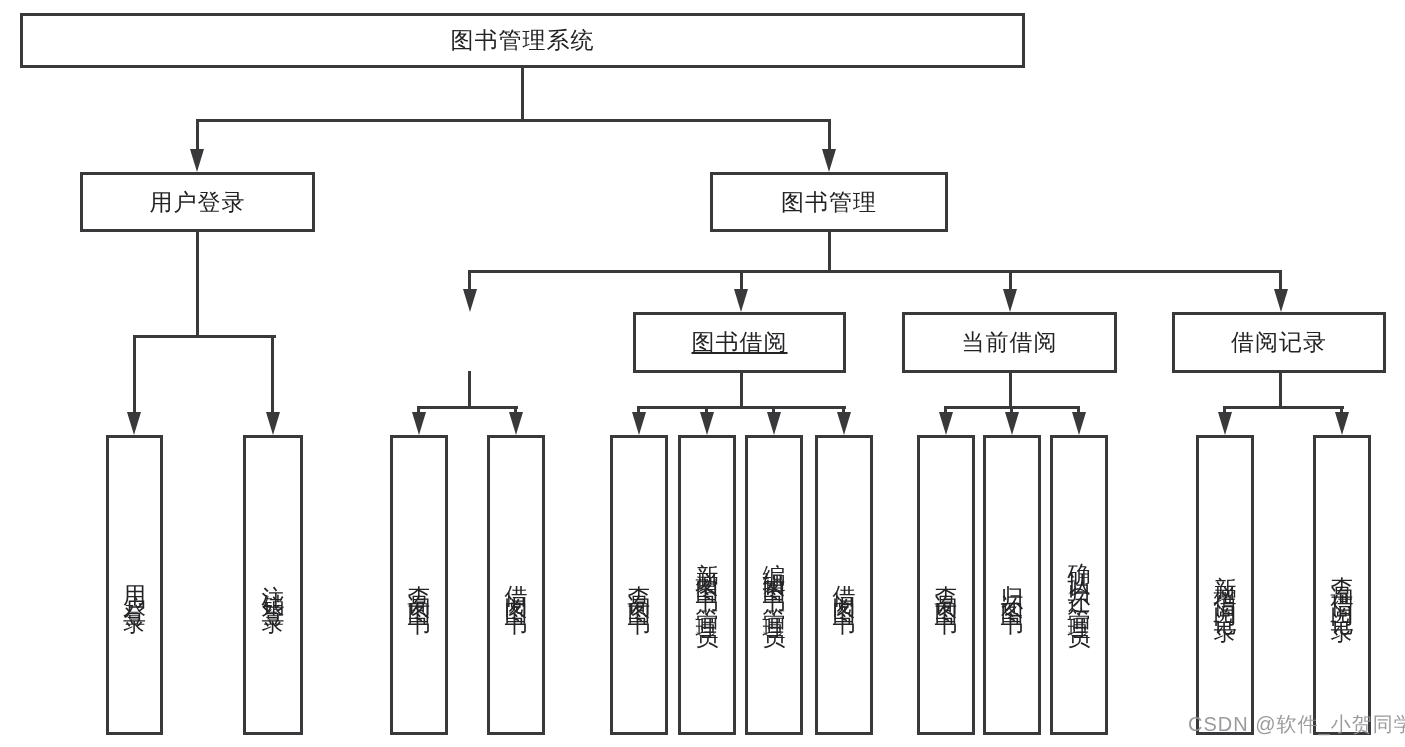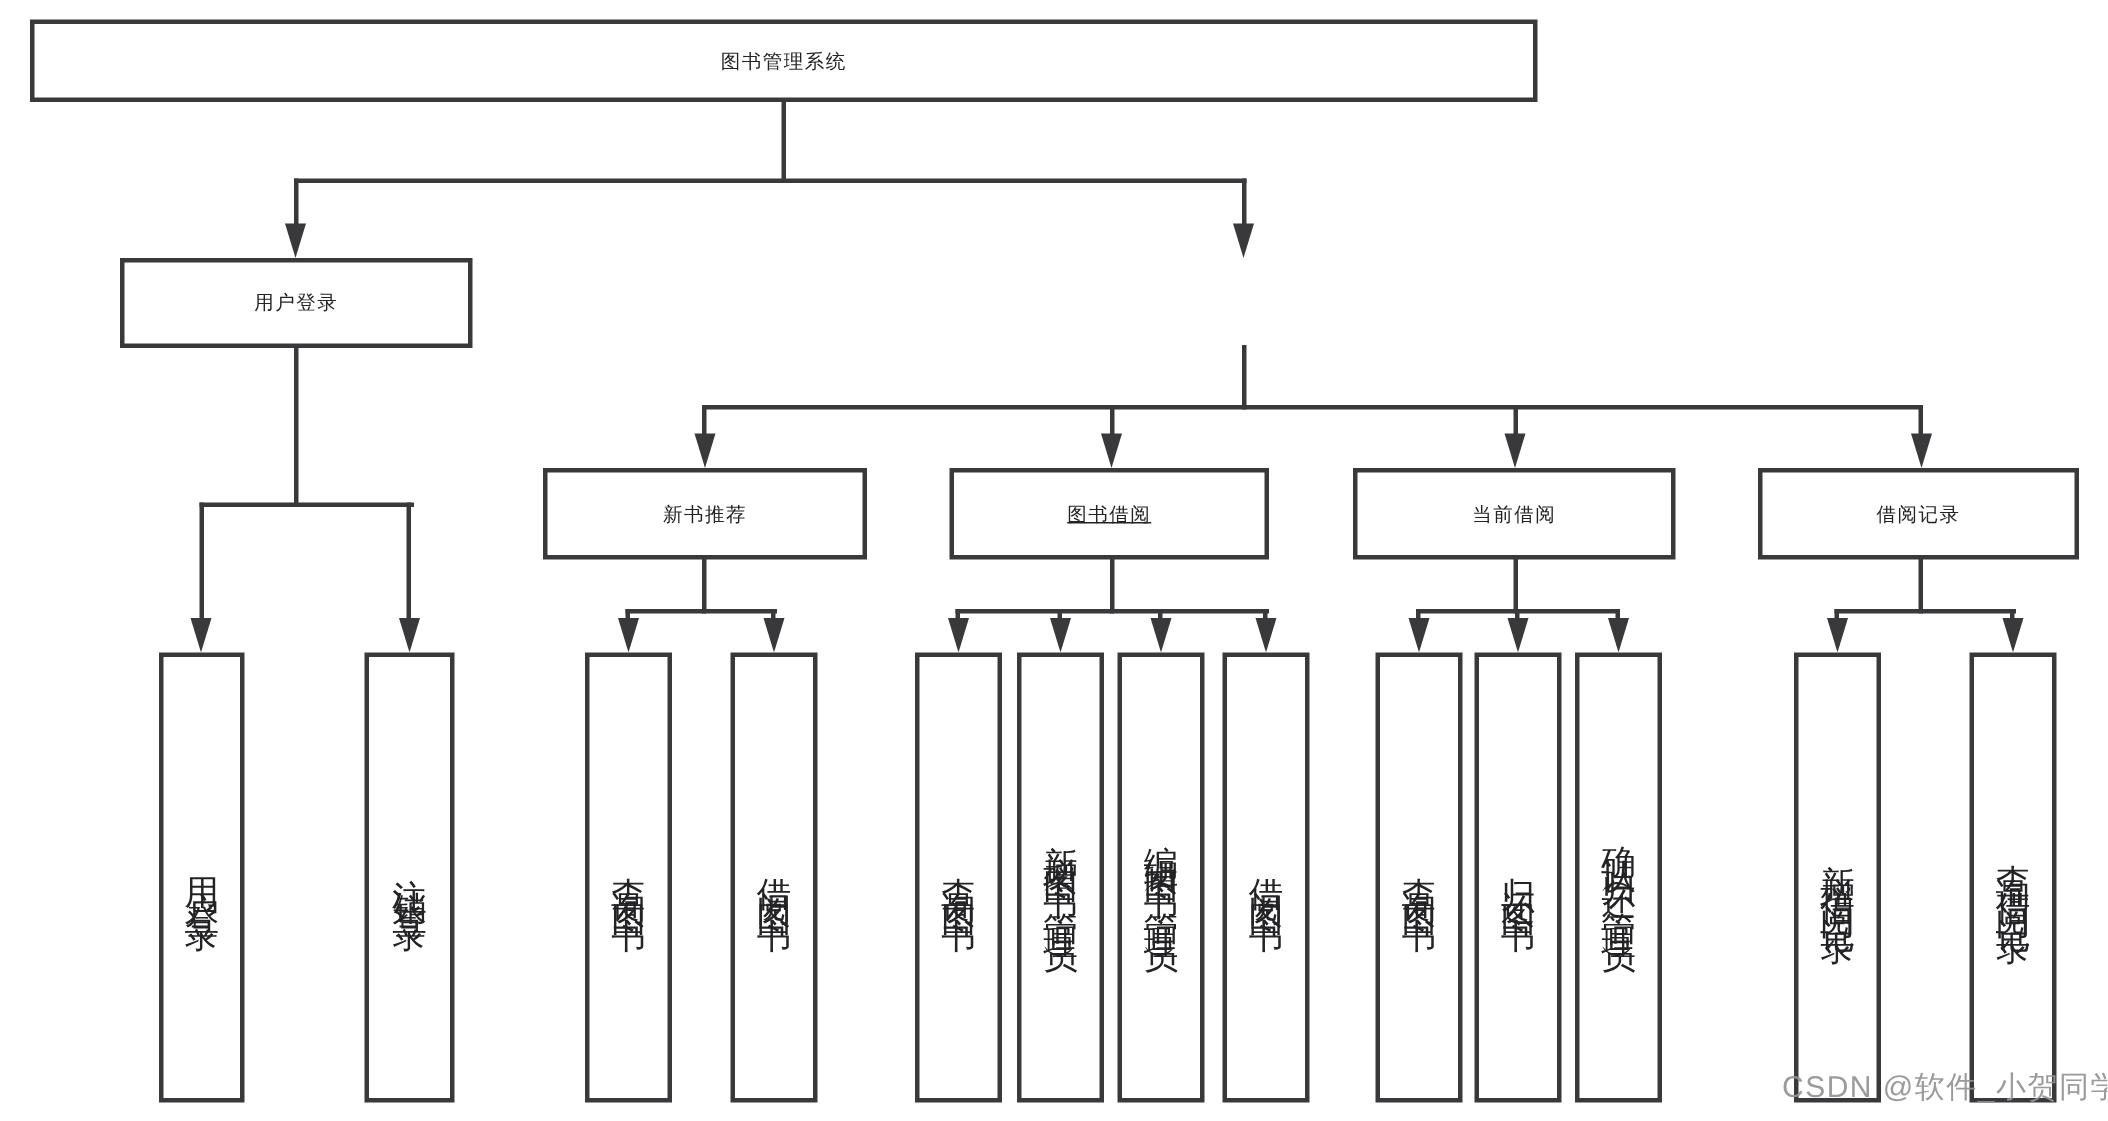--- a/index.html
+++ b/index.html
@@ -3,21 +3,21 @@
 <meta charset="utf-8">
 <style>
   html,body{margin:0;padding:0;background:#ffffff;}
   .stage{
     position:relative;width:1405px;height:747px;background:#ffffff;
     font-family:"Liberation Sans","DejaVu Sans",sans-serif;overflow:hidden;
   }
   .node{
     position:absolute;box-sizing:border-box;background:#ffffff;
     border:3px solid #39393b;display:flex;align-items:center;justify-content:center;
-    color:#232326;font-size:13px;letter-spacing:1px;white-space:nowrap;
+    color:#232326;font-size:23px;letter-spacing:1px;white-space:nowrap;
   }
   .leaf{font-size:23px;}
   .leaf .vtxt{
     writing-mode:vertical-rl;text-orientation:mixed;
     letter-spacing:9px;line-height:1;white-space:nowrap;
   }
   .vl{position:absolute;width:3px;background:#39393b;}
   .hl{position:absolute;height:3px;background:#39393b;}
   .ar{
     position:absolute;width:0;height:0;
@@ -41,42 +41,42 @@
   <div class="vl" style="left:521px;top:66px;height:55px;"></div>
   <div class="hl" style="left:196px;top:119px;width:635px;"></div>
   <div class="vl" style="left:196px;top:119px;height:35px;"></div>
   <div class="vl" style="left:828px;top:119px;height:35px;"></div>
   <div class="ar" style="left:190px;top:149px;"></div>
   <div class="ar" style="left:822px;top:149px;"></div>
 
   <div class="node" style="left:80px;top:172px;width:235px;height:60px;">
     <span>用户登录</span>
   </div>
+  <div class="node" style="left:710px;top:172px;width:238px;height:60px;">
+    <span>图书管理</span>
+  </div>
 
   <div class="vl" style="left:196px;top:230px;height:108px;"></div>
   <div class="hl" style="left:133px;top:335px;width:143px;"></div>
   <div class="vl" style="left:133px;top:335px;height:80px;"></div>
   <div class="vl" style="left:271px;top:335px;height:80px;"></div>
   <div class="ar" style="left:127px;top:412px;"></div>
   <div class="ar" style="left:266px;top:412px;"></div>
 
   <div class="vl" style="left:828px;top:230px;height:43px;"></div>
   <div class="hl" style="left:468px;top:270px;width:814px;"></div>
   <div class="vl" style="left:468px;top:270px;height:22px;"></div>
   <div class="vl" style="left:740px;top:270px;height:22px;"></div>
   <div class="vl" style="left:1009px;top:270px;height:22px;"></div>
   <div class="vl" style="left:1279px;top:270px;height:22px;"></div>
   <div class="ar" style="left:463px;top:289px;"></div>
   <div class="ar" style="left:734px;top:289px;"></div>
   <div class="ar" style="left:1003px;top:289px;"></div>
   <div class="ar" style="left:1274px;top:289px;"></div>
 
-  <div class="node" style="left:362px;top:312px;width:216px;height:61px;">
-    <span>新书推荐</span>
-  </div>
   <div class="node" style="left:633px;top:312px;width:213px;height:61px;text-decoration:underline;">
     <span>图书借阅</span>
   </div>
   <div class="node" style="left:902px;top:312px;width:215px;height:61px;">
     <span>当前借阅</span>
   </div>
   <div class="node" style="left:1172px;top:312px;width:214px;height:61px;">
     <span>借阅记录</span>
   </div>
 

